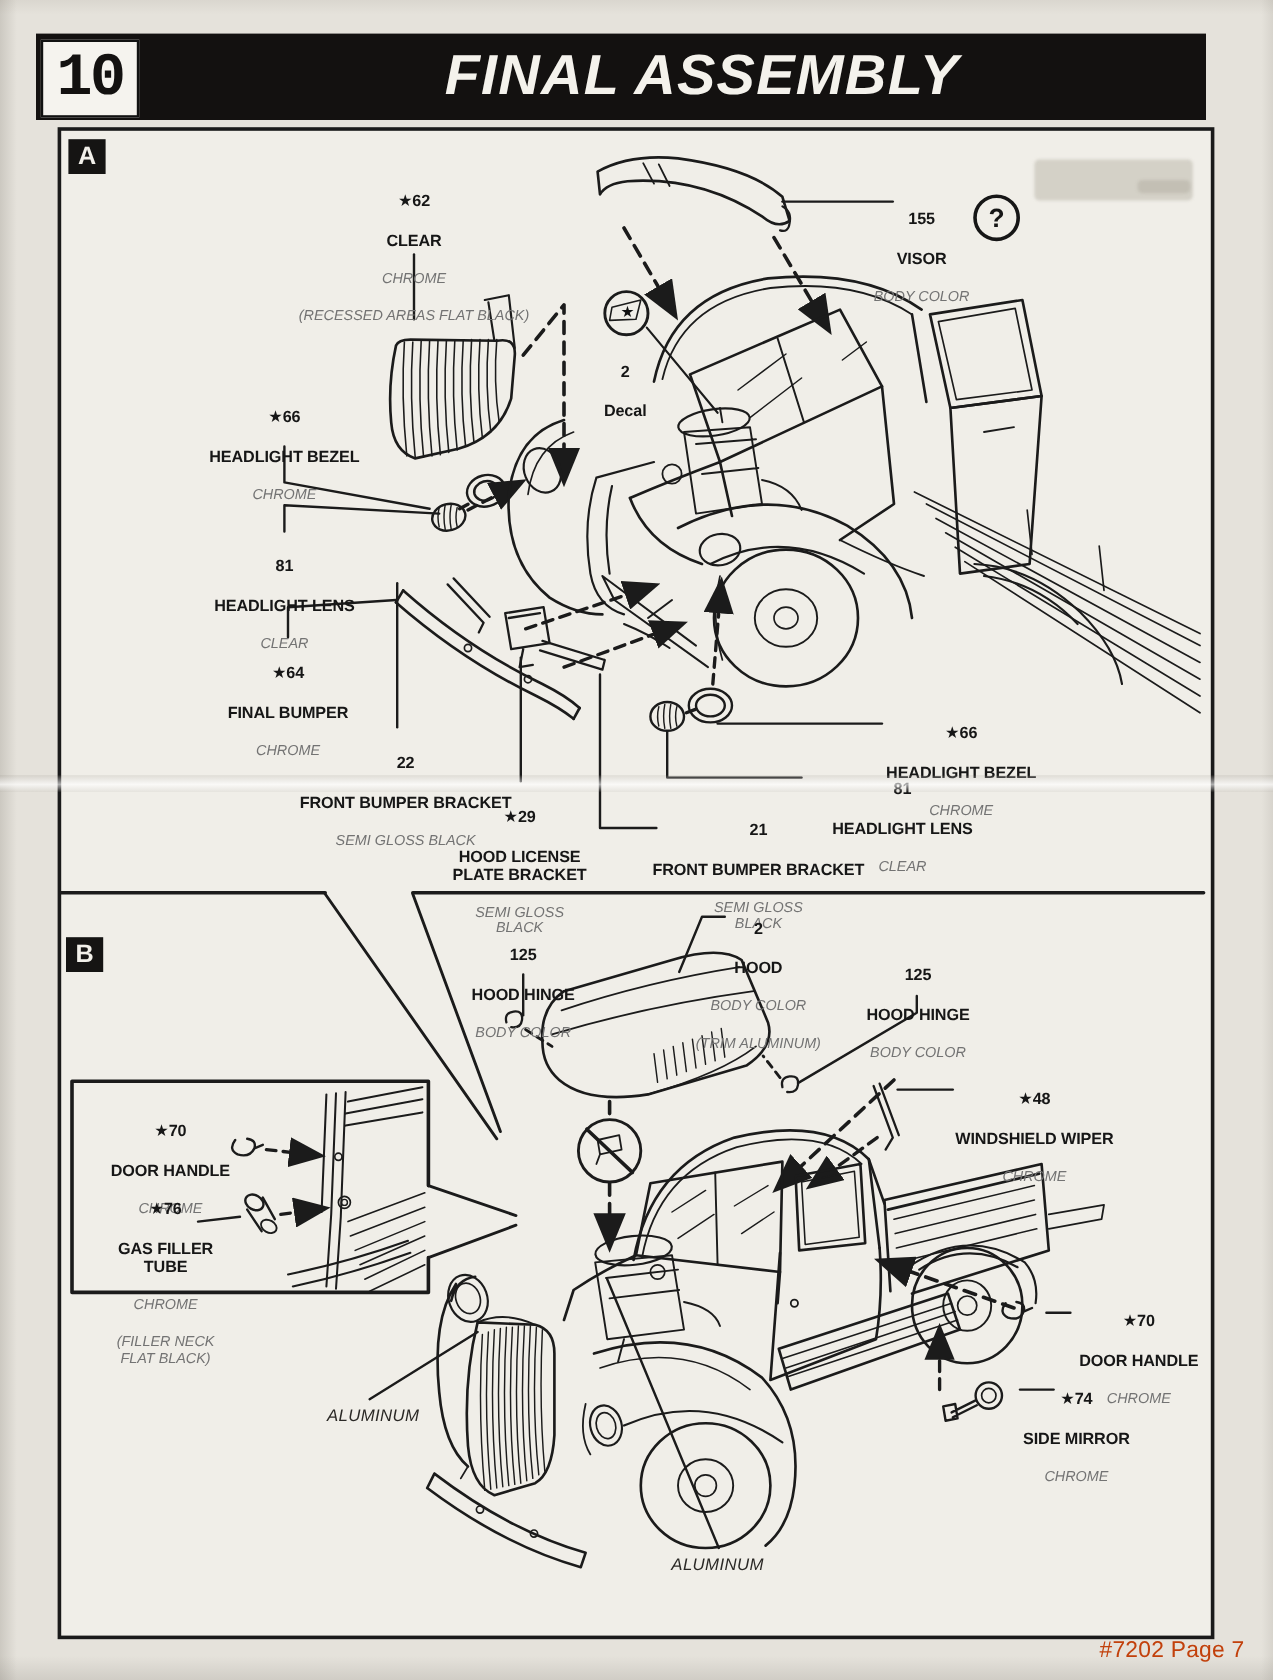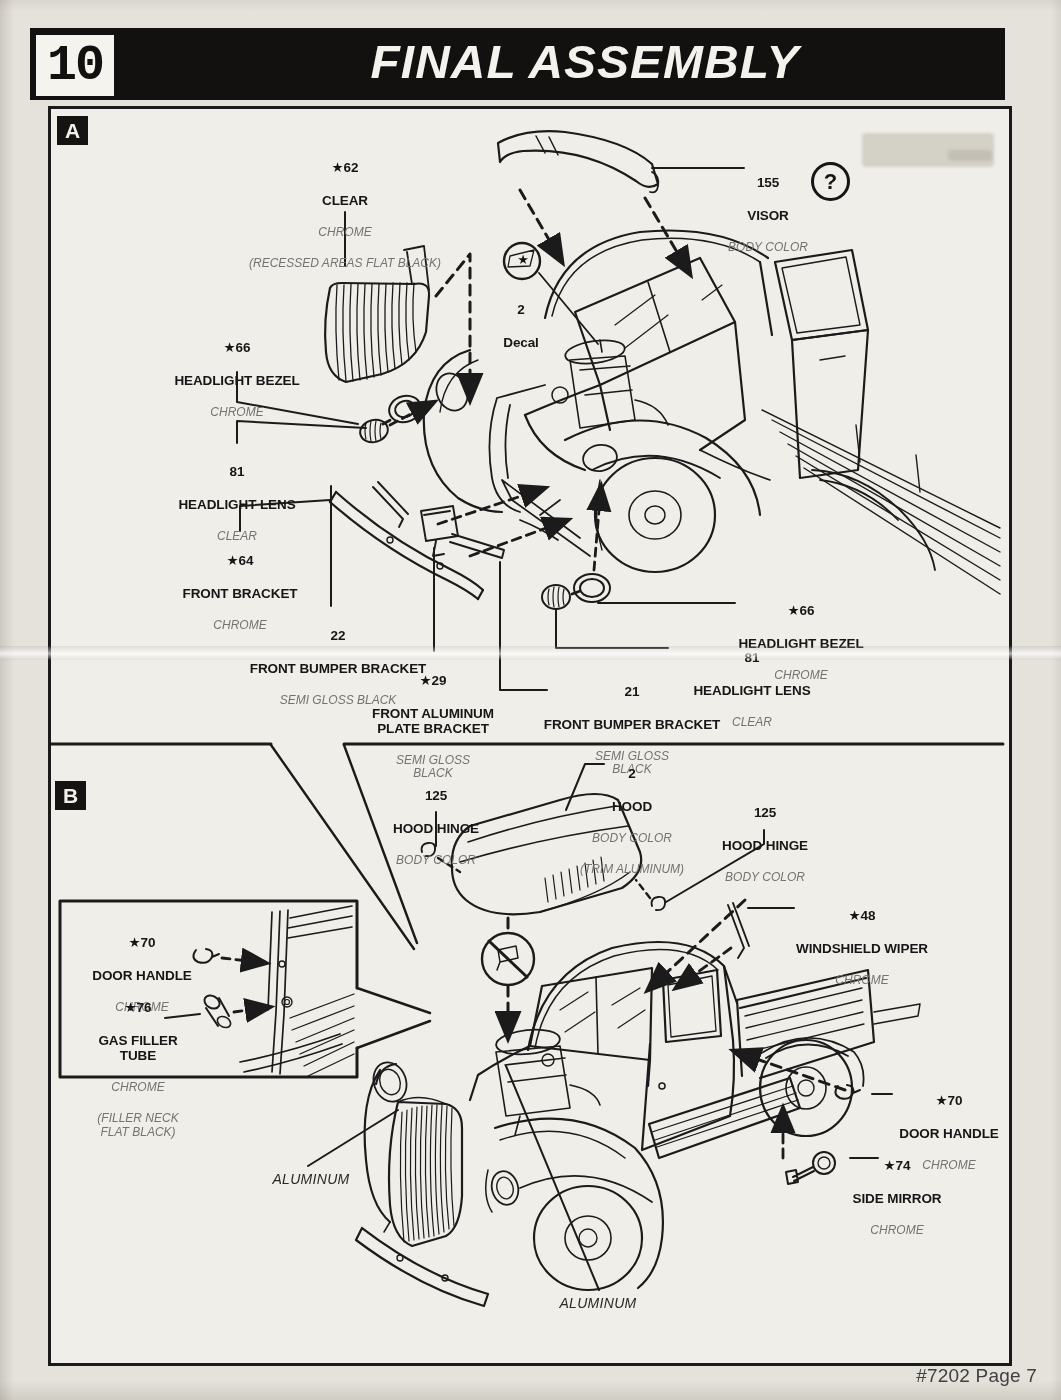--- a/index.html
+++ b/index.html
@@ -33,21 +33,21 @@
       color:#161616;white-space:pre-line;}
   .pn,.nm{font-weight:bold;font-size:13.5px;letter-spacing:-.1px}
   .fi{font-style:italic;font-size:12px;color:#737373;}
   .mat{position:absolute;transform:translateX(-50%);font-style:italic;font-size:14px;
       color:#2b2926;letter-spacing:.3px;white-space:nowrap;}
   .qmark{position:absolute;left:811px;top:162px;width:33px;height:33px;border:3px solid #161616;
       border-radius:50%;display:flex;align-items:center;justify-content:center;
       font-size:22px;font-weight:bold;color:#161616;background:rgba(240,238,232,.6);}
   .decal-star{position:absolute;left:512px;top:252px;width:22px;height:20px;text-align:center;
       font-size:13px;color:#111;}
-  .footer{position:absolute;right:24px;top:1365px;font-size:19px;color:#404040;letter-spacing:.2px;}
+  .footer{position:absolute;right:24px;top:1365px;font-size:19px;color:#c2410c;letter-spacing:.2px;}
   .stamp{position:absolute;pointer-events:none;border-radius:4px;filter:blur(1.5px);}
 </style>
 </head>
 <body>
 
 <div class="page-shade"></div>
 
 <div class="header-bar">
   <div class="step-box">
     <span>10</span>
@@ -352,33 +352,33 @@
 </div>
 
 <div class="co" style="left:237px;top:446px;width:175px">
   <div class="pn">81</div>
   <div class="nm">HEADLIGHT LENS</div>
   <div class="fi">CLEAR</div>
 </div>
 
 <div class="co" style="left:240px;top:535px;width:160px">
   <div class="pn">★64</div>
-  <div class="nm">FRONT BRACKET</div>
+  <div class="nm">FINAL BUMPER</div>
   <div class="fi">CHROME</div>
 </div>
 
 <div class="co" style="left:338px;top:610px;width:225px">
   <div class="pn">22</div>
   <div class="nm">FRONT BUMPER BRACKET</div>
   <div class="fi">SEMI GLOSS BLACK</div>
 </div>
 
 <div class="co" style="left:433px;top:655px;width:125px">
   <div class="pn">★29</div>
-  <div class="nm">FRONT ALUMINUM
+  <div class="nm">HOOD LICENSE
 PLATE BRACKET</div>
   <div class="fi">SEMI GLOSS
 BLACK</div>
 </div>
 
 <div class="co" style="left:632px;top:666px;width:200px">
   <div class="pn">21</div>
   <div class="nm">FRONT BUMPER BRACKET</div>
   <div class="fi">SEMI GLOSS
 BLACK</div>

